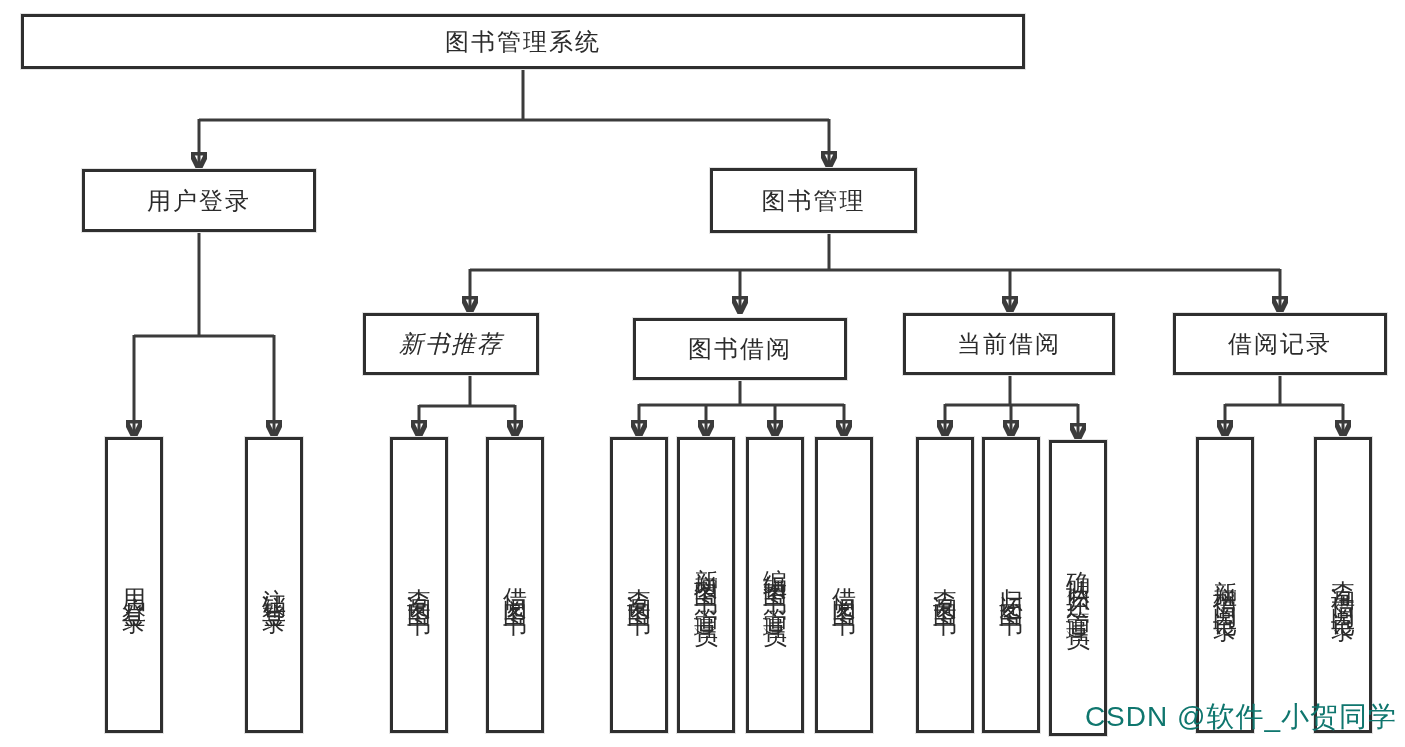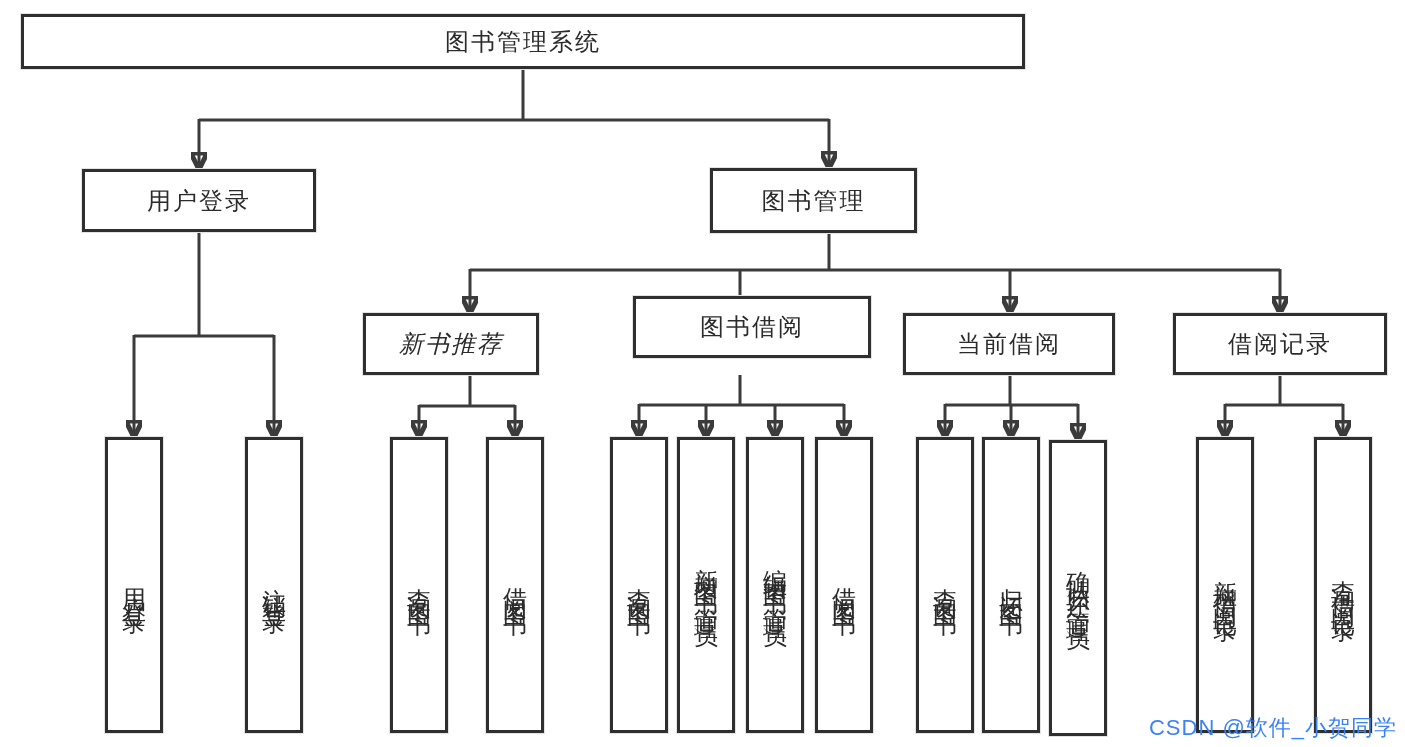--- a/index.html
+++ b/index.html
@@ -45,23 +45,23 @@
   .vbox span {
     writing-mode: vertical-rl;
     text-orientation: upright;
     font-size: 24px;
     letter-spacing: 8px;
     line-height: 1;
   }
   .watermark {
     position: absolute;
     right: 8px;
-    bottom: 4px;
-    font-size: 22px;
-    color: #3b82f6;
+    bottom: 11px;
+    font-size: 28px;
+    color: #0f766e;
     letter-spacing: 1px;
     white-space: nowrap;
   }
 </style>
 </head>
 <body>
 
 <div class="canvas">
 
   <svg class="connectors" viewBox="0 0 1405 747" xmlns="http://www.w3.org/2000/svg">
@@ -112,21 +112,21 @@
   <div class="box hbox" style="left:82px; top:169px; width:234px; height:63px;">
     <span>用户登录</span>
   </div>
   <div class="box hbox" style="left:710px; top:168px; width:207px; height:65px;">
     <span>图书管理</span>
   </div>
 
   <div class="box hbox" style="left:363px; top:313px; width:176px; height:62px;font-style:italic;">
     <span>新书推荐</span>
   </div>
-  <div class="box hbox" style="left:633px; top:296px; width:238px; height:62px;">
+  <div class="box hbox" style="left:633px; top:318px; width:214px; height:62px;">
     <span>图书借阅</span>
   </div>
   <div class="box hbox" style="left:903px; top:313px; width:212px; height:62px;">
     <span>当前借阅</span>
   </div>
   <div class="box hbox" style="left:1173px; top:313px; width:214px; height:62px;">
     <span>借阅记录</span>
   </div>
 
   <div class="box vbox" style="left:105px; top:437px; width:58px; height:296px;">

